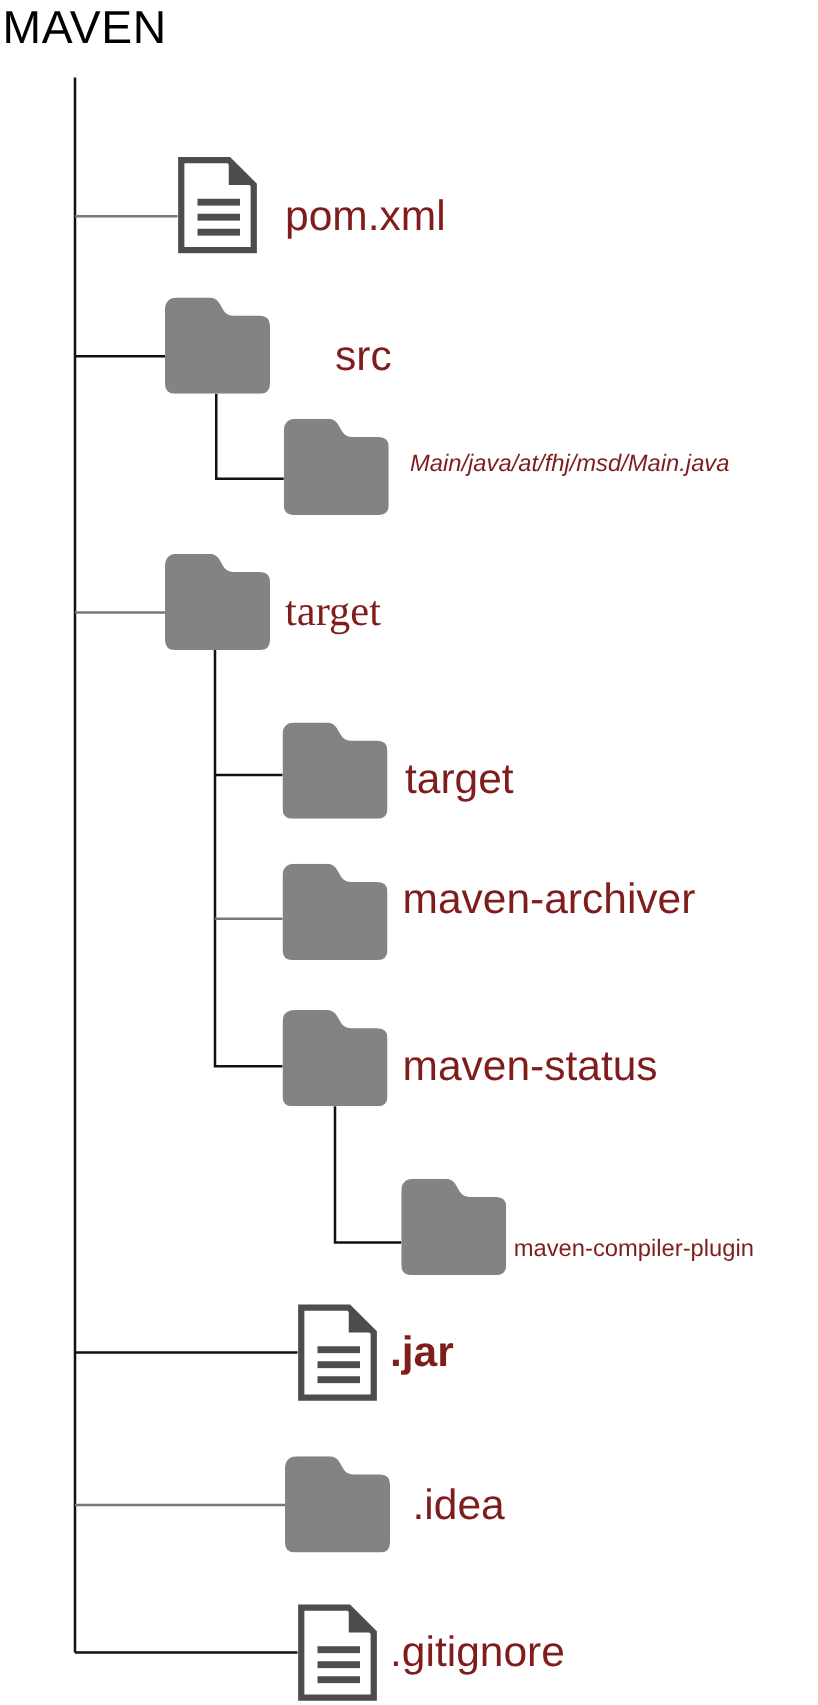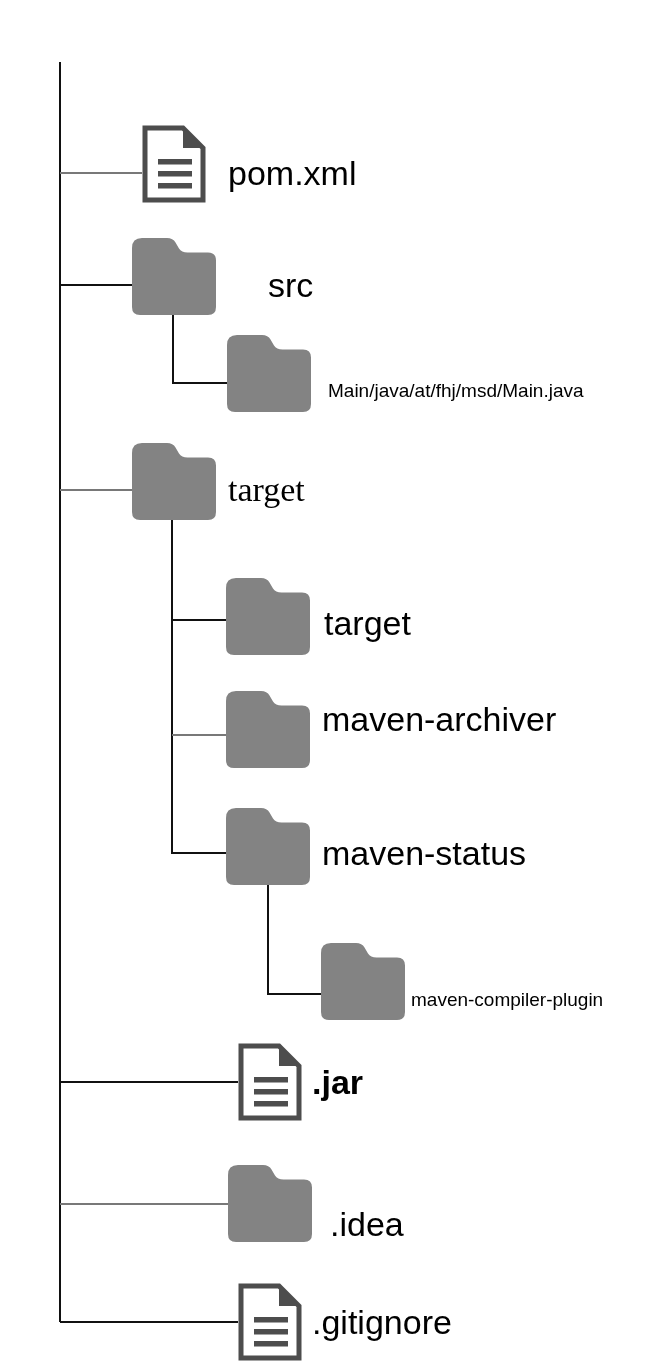--- a/index.html
+++ b/index.html
@@ -10,29 +10,30 @@
   }
   .canvas{position:absolute;inset:0;width:654px;height:1364px;}
   .title{
     position:absolute;left:2px;top:0px;font-size:37px;line-height:44px;
     color:#000;letter-spacing:0.5px;white-space:nowrap;
   }
   svg.lines{position:absolute;left:0;top:0;pointer-events:none;}
   .node{position:absolute;}
   .icon{position:absolute;left:0;top:0;display:block;}
   .label{
-    position:absolute;white-space:nowrap;font-size:34px;line-height:40px;color:#000000;
+    position:absolute;white-space:nowrap;font-size:34px;line-height:40px;color:#7f1d1d;
   }
   .label.sm{font-size:19px;line-height:24px;}
 </style>
 </head>
 <body>
 
 <div class="canvas">
 
+  <div class="title">MAVEN</div>
 
   <svg class="lines" width="654" height="1364" viewBox="0 0 654 1364">
     <path d="M60 62 V1322" stroke="#111111" stroke-width="2" fill="none"></path>
     <path d="M60 173 H142" stroke="#787878" stroke-width="2" fill="none"></path>
     <path d="M60 285 H132" stroke="#111111" stroke-width="2" fill="none"></path>
     <path d="M173 315 V383 H227" stroke="#111111" stroke-width="2" fill="none"></path>
     <path d="M60 490 H132" stroke="#787878" stroke-width="2" fill="none"></path>
     <path d="M172 520 V853 H226" stroke="#111111" stroke-width="2" fill="none"></path>
     <path d="M172 620 H226" stroke="#111111" stroke-width="2" fill="none"></path>
     <path d="M172 735 H226" stroke="#787878" stroke-width="2" fill="none"></path>
@@ -63,21 +64,21 @@
     </span>
     <span class="label" style="left:96px;top:27px;margin-left:40px;">src</span>
   </div>
 
   <div class="node" style="left:227px;top:335px;">
     <span class="icon">
       <svg width="84" height="77" viewBox="0 0 84 77">
         <path d="M0 69 V10 Q0 0 10 0 H35 Q41 0 43.5 4.5 L47 10.5 Q49.5 14.5 55.5 14.5 H76 Q84 14.5 84 22.5 V69 Q84 77 76 77 H8 Q0 77 0 69 Z" fill="#838383"></path>
       </svg>
     </span>
-    <span class="label sm" style="left:101px;top:44px;">Main/java/at/fhj/msd/Main.java</span>
+    <span class="label sm" style="left:101px;top:25px;font-style:italic;">Main/java/at/fhj/msd/Main.java</span>
   </div>
 
   <div class="node" style="left:132px;top:443px;">
     <span class="icon">
       <svg width="84" height="77" viewBox="0 0 84 77">
         <path d="M0 69 V10 Q0 0 10 0 H35 Q41 0 43.5 4.5 L47 10.5 Q49.5 14.5 55.5 14.5 H76 Q84 14.5 84 22.5 V69 Q84 77 76 77 H8 Q0 77 0 69 Z" fill="#838383"></path>
       </svg>
     </span>
     <span class="label" style="left:96px;top:27px;font-family:Liberation Serif, serif;">target</span>
   </div>
@@ -130,21 +131,21 @@
     </span>
     <span class="label" style="left:74px;top:19px;font-weight:bold;">.jar</span>
   </div>
 
   <div class="node" style="left:228px;top:1165px;">
     <span class="icon">
       <svg width="84" height="77" viewBox="0 0 84 77">
         <path d="M0 69 V10 Q0 0 10 0 H35 Q41 0 43.5 4.5 L47 10.5 Q49.5 14.5 55.5 14.5 H76 Q84 14.5 84 22.5 V69 Q84 77 76 77 H8 Q0 77 0 69 Z" fill="#838383"></path>
       </svg>
     </span>
-    <span class="label" style="left:102px;top:19px;margin-top:20px;">.idea</span>
+    <span class="label" style="left:102px;top:19px;">.idea</span>
   </div>
 
   <div class="node" style="left:238px;top:1283px;">
     <span class="icon">
       <svg width="64" height="78" viewBox="0 0 64 78">
         <path d="M3 3 H41 L61 23 V75 H3 Z" fill="#ffffff" stroke="#4d4d4d" stroke-width="5" stroke-linejoin="miter"></path>
         <path d="M41 3 L61 23 H41 Z" fill="#4d4d4d"></path>
         <rect x="16" y="34" width="34" height="5.5" fill="#4d4d4d"></rect>
         <rect x="16" y="46" width="34" height="5.5" fill="#4d4d4d"></rect>
         <rect x="16" y="58" width="34" height="5.5" fill="#4d4d4d"></rect>

